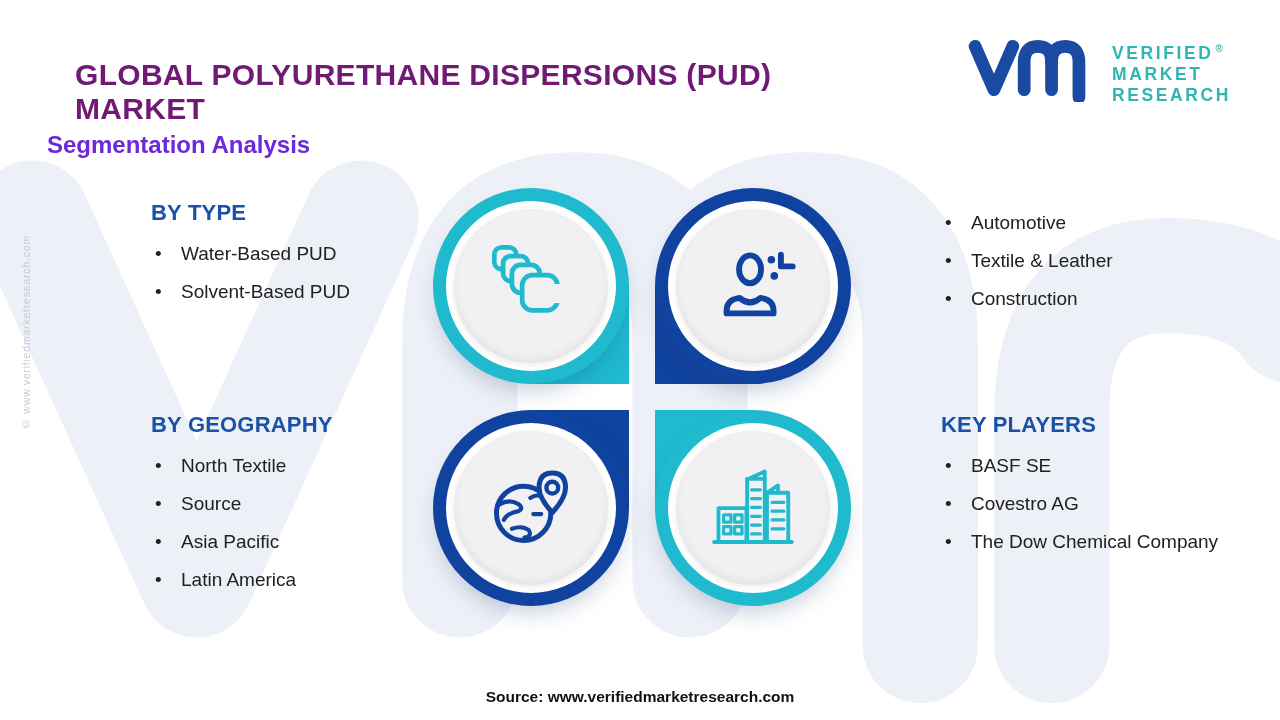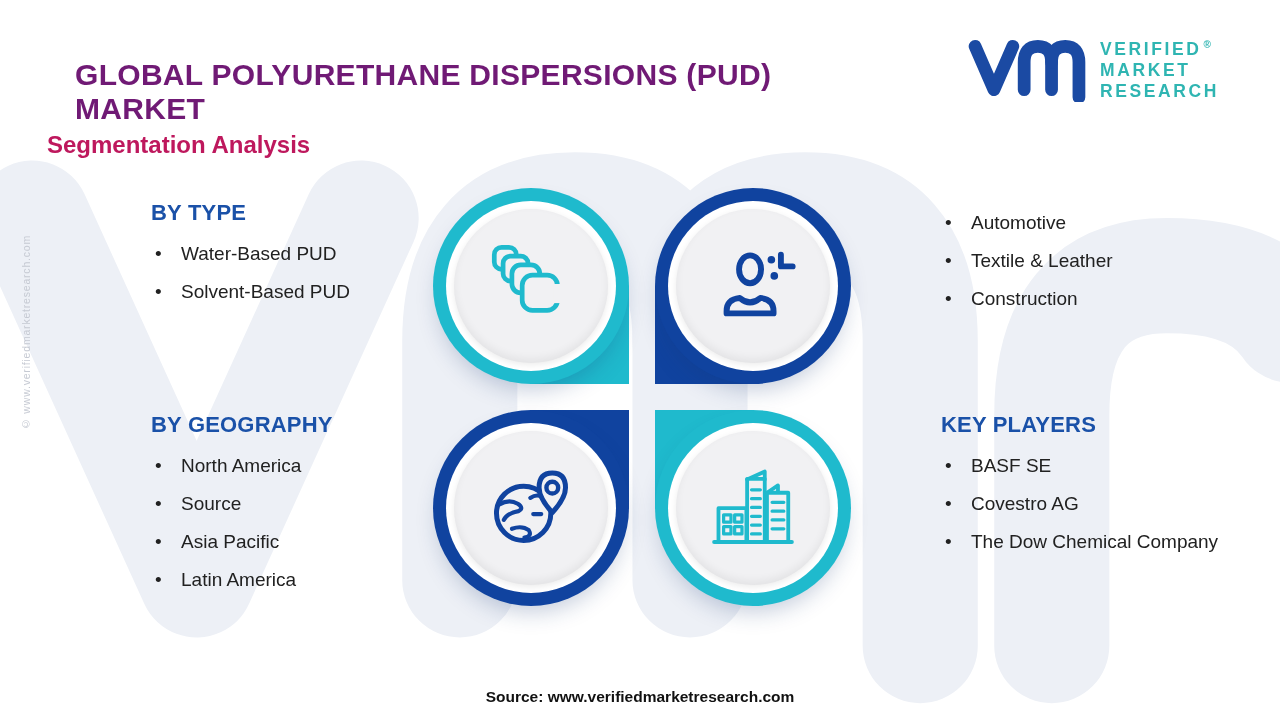--- a/index.html
+++ b/index.html
@@ -12,22 +12,22 @@
   
   .side-copy{
     position:absolute;left:20px;top:235px;z-index:1;
     writing-mode:vertical-rl;transform:rotate(180deg);
     font-size:10.5px;color:#c6cad3;letter-spacing:.8px;
   }
   
   .title{position:absolute;left:47px;top:38px;z-index:2;
     color:#701a75;font-weight:bold;font-size:30px;line-height:34px;letter-spacing:.3px;margin-left:28px;}
   .subtitle{position:absolute;left:47px;top:131px;z-index:2;
-    color:#be185d;font-weight:bold;font-size:24px;}
-  .logo{position:absolute;left:966px;top:34px;z-index:2;display:flex;align-items:flex-start;gap:12px;}
+    color:#6d28d9;font-weight:bold;font-size:24px;}
+  .logo{position:absolute;left:966px;top:34px;z-index:2;display:flex;align-items:flex-end;gap:24px;}
   .logo-text{color:#2fb5b2;font-weight:bold;font-size:17.5px;line-height:21px;letter-spacing:2.6px;}
   .logo-text sup{font-size:10px;letter-spacing:0;margin-left:2px;}
   
   .section{position:absolute;z-index:2;width:360px;margin-left:48px;}
   .section h2{margin:0;color:#1a51a8;font-size:22px;font-weight:bold;letter-spacing:.2px;}
   .section ul{list-style:none;margin:16px 0 0 0;padding:0;}
   .section li{
     position:relative;padding-left:30px;margin-bottom:14px;
     font-size:19px;line-height:24px;color:#212121;
   }
@@ -104,21 +104,21 @@
   <ul>
     <li>Automotive</li>
     <li>Textile &amp; Leather</li>
     <li>Construction</li>
   </ul>
 </div>
 
 <div class="section" id="sec-by-geography">
   <h2>BY GEOGRAPHY</h2>
   <ul>
-    <li>North America</li>
+    <li>North Textile</li>
     <li>Source</li>
     <li>Asia Pacific</li>
     <li>Latin America</li>
   </ul>
 </div>
 
 <div class="section" id="sec-key-players">
   <h2>KEY PLAYERS</h2>
   <ul>
     <li>BASF SE</li>

